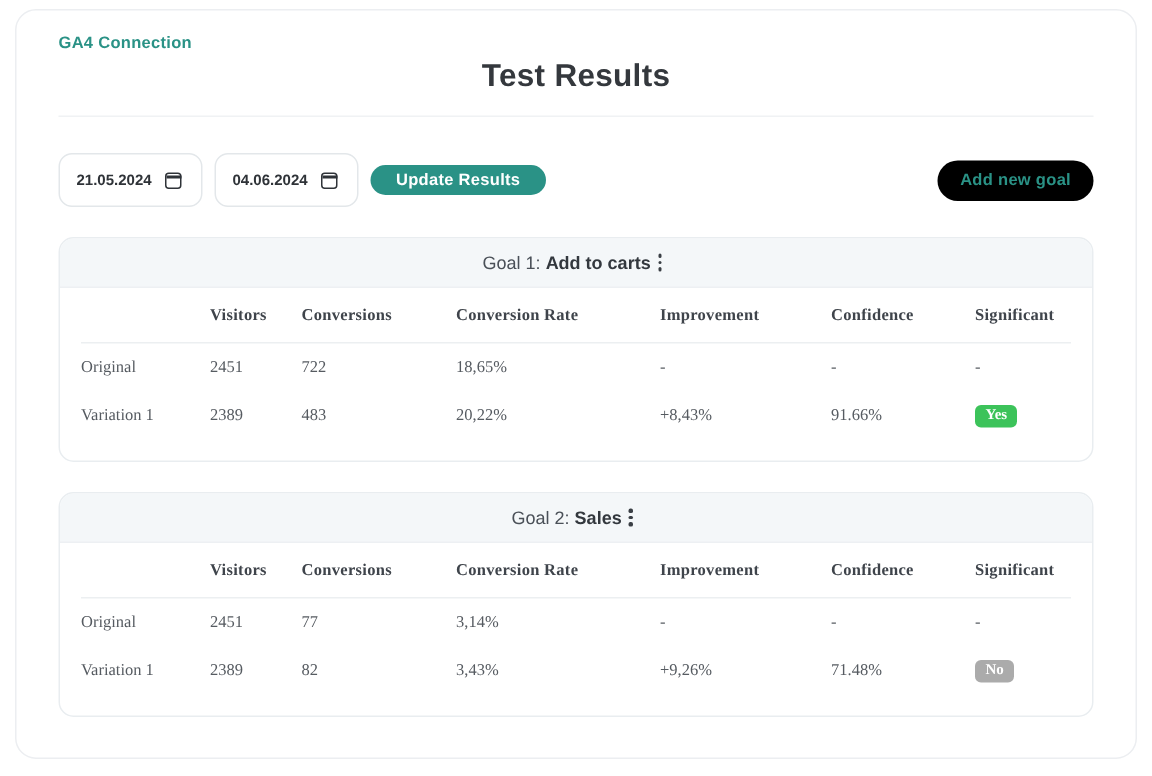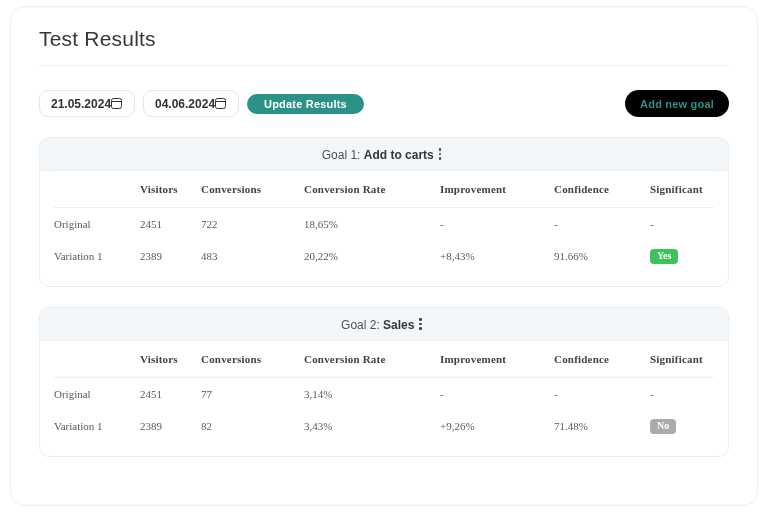--- a/index.html
+++ b/index.html
@@ -32,45 +32,46 @@
   .breadcrumb{
     color:var(--accent);
     font-size:11px;
     font-weight:700;
     letter-spacing:.2px;
   }
   .page-title{
     margin-top:4px;
     color:var(--title);
     font-size:21px;
-    font-weight:400;
-    letter-spacing:.2px;
+    font-weight:700;
+    letter-spacing:.2px;
+    text-align:center;
   }
   .header-divider{
     border:none;
     border-top:1px solid #f0f2f4;
     margin-top:14px;
   }
   .controls{
     margin-top:24px;
     display:flex;
     align-items:center;
     gap:8px;
   }
   .date-field{
-    height:27px;
+    height:36px;
     width:96px;
     border:1px solid #e3e7ea;
     border-radius:9px;
     background:#fff;
     display:flex;
     align-items:center;
     justify-content:space-between;
     padding:0 13px 0 11px;
-    font-size:12px;
+    font-size:10px;
     font-weight:600;
     color:#2f3338;
     cursor:pointer;
   }
   .cal-icon{
     width:11px;height:11px;
     border:1.4px solid #2f3338;
     border-radius:2.5px;
     position:relative;
     display:inline-block;
@@ -182,20 +183,21 @@
     line-height:1;
   }
   .badge-yes{background:var(--badge-yes);}
   .badge-no{background:var(--badge-no);}
 </style>
 </head>
 <body>
 
 <div class="page-card">
 
+  <div class="breadcrumb">GA4 Connection</div>
   <h1 class="page-title">Test Results</h1>
   <hr class="header-divider">
 
   <div class="controls">
     <div class="date-field">
       <span>21.05.2024</span>
       <span class="cal-icon"></span>
     </div>
     <div class="date-field">
       <span>04.06.2024</span>

